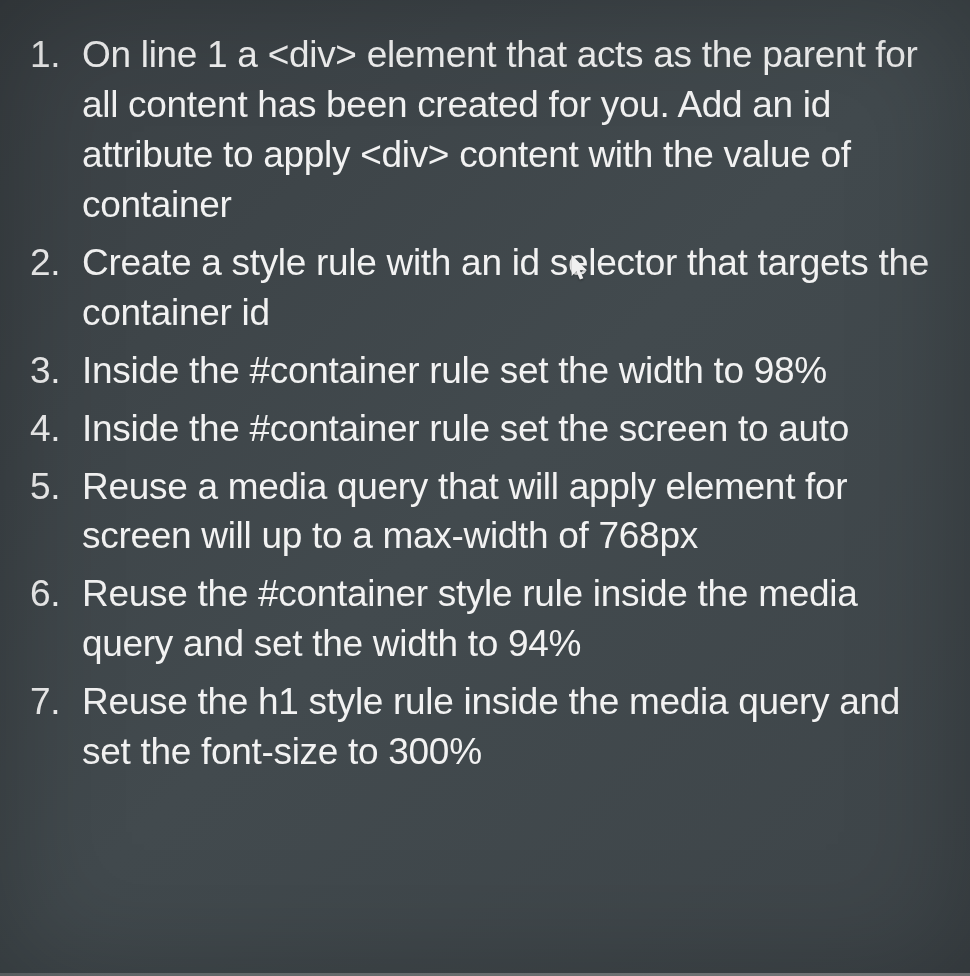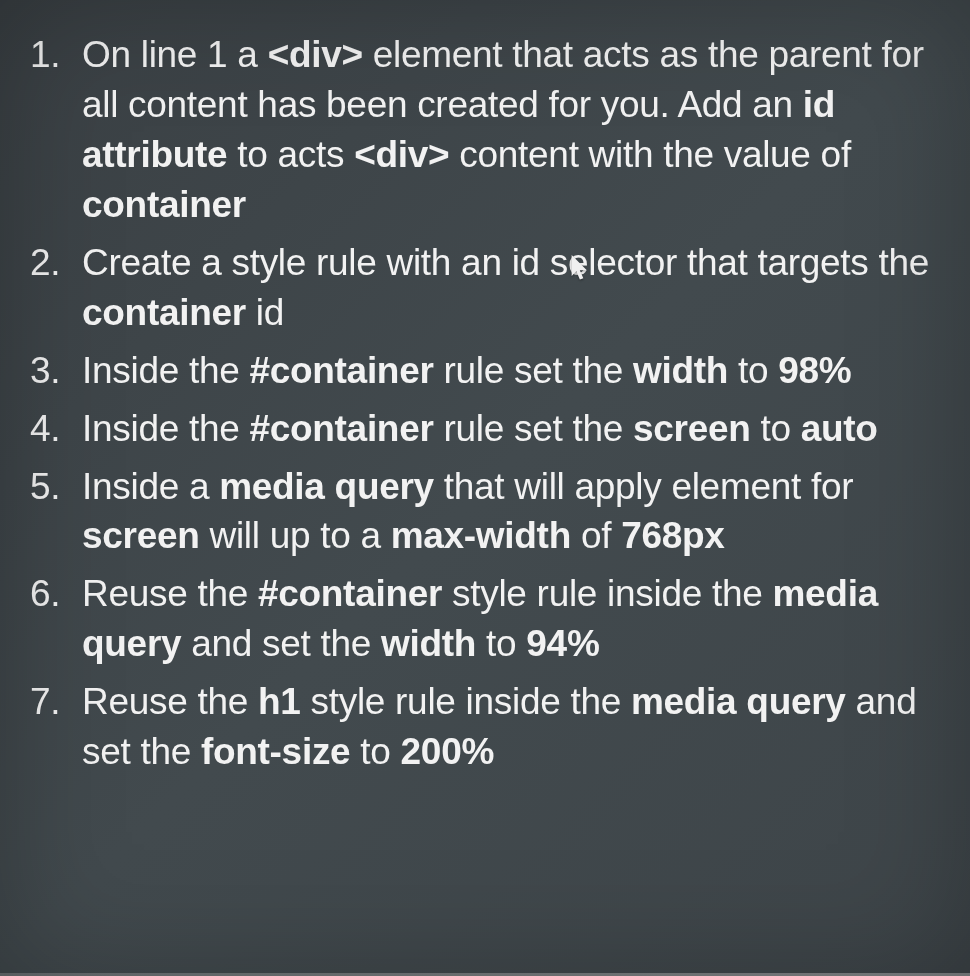--- a/index.html
+++ b/index.html
@@ -33,21 +33,21 @@
       letter-spacing: -0.3px;
     }
     ol.instructions > li::before {
       content: counter(item) ".";
       position: absolute;
       left: 10px;
       font-size: 37px;
       color: #f2f2f2;
     }
     .b {
-      font-weight: 700;
+      font-weight: 400;
     }
     .cursor {
       position: absolute;
       left: 570px;
       top: 255px;
       pointer-events: none;
     }
     .cursor svg {
       width: 22px;
       height: 28px;
@@ -66,27 +66,27 @@
       position: absolute;
       inset: 0;
       pointer-events: none;
       box-shadow: inset 0 0 120px rgba(0,0,0,0.25);
     }
   </style>
 </head>
 <body>
 
 <ol class="instructions">
-    <li><span>On line 1 a </span><span class="b">&lt;div&gt;</span><span> element that acts as the parent for all content has been created for you. Add an </span><span class="b">id attribute</span><span> to acts </span><span class="b">&lt;div&gt;</span><span> content with the value of </span><span class="b">container</span></li>
+    <li><span>On line 1 a </span><span class="b">&lt;div&gt;</span><span> element that acts as the parent for all content has been created for you. Add an </span><span class="b">id attribute</span><span> to apply </span><span class="b">&lt;div&gt;</span><span> content with the value of </span><span class="b">container</span></li>
     <li><span>Create a style rule with an id selector that targets the </span><span class="b">container</span><span> id</span></li>
     <li><span>Inside the </span><span class="b">#container</span><span> rule set the </span><span class="b">width</span><span> to </span><span class="b">98%</span></li>
     <li><span>Inside the </span><span class="b">#container</span><span> rule set the </span><span class="b">screen</span><span> to </span><span class="b">auto</span></li>
-    <li><span>Inside a </span><span class="b">media query</span><span> that will apply element for </span><span class="b">screen</span><span> will up to a </span><span class="b">max-width</span><span> of </span><span class="b">768px</span></li>
+    <li><span>Reuse a </span><span class="b">media query</span><span> that will apply element for </span><span class="b">screen</span><span> will up to a </span><span class="b">max-width</span><span> of </span><span class="b">768px</span></li>
     <li><span>Reuse the </span><span class="b">#container</span><span> style rule inside the </span><span class="b">media query</span><span> and set the </span><span class="b">width</span><span> to </span><span class="b">94%</span></li>
-    <li><span>Reuse the </span><span class="b">h1</span><span> style rule inside the  </span><span class="b">media query</span><span> and set the </span><span class="b">font-size</span><span> to </span><span class="b">200%</span></li>
+    <li><span>Reuse the </span><span class="b">h1</span><span> style rule inside the  </span><span class="b">media query</span><span> and set the </span><span class="b">font-size</span><span> to </span><span class="b">300%</span></li>
   </ol>
 
 <div class="cursor">
   <svg viewBox="0 0 16 24">
       <path d="M0 0 L0 18 L4 14 L7 21 L10 20 L7 13 L13 13 Z"></path>
     </svg>
 </div>
 
 <div class="bottom-line"></div>
 <div class="vignette"></div>

